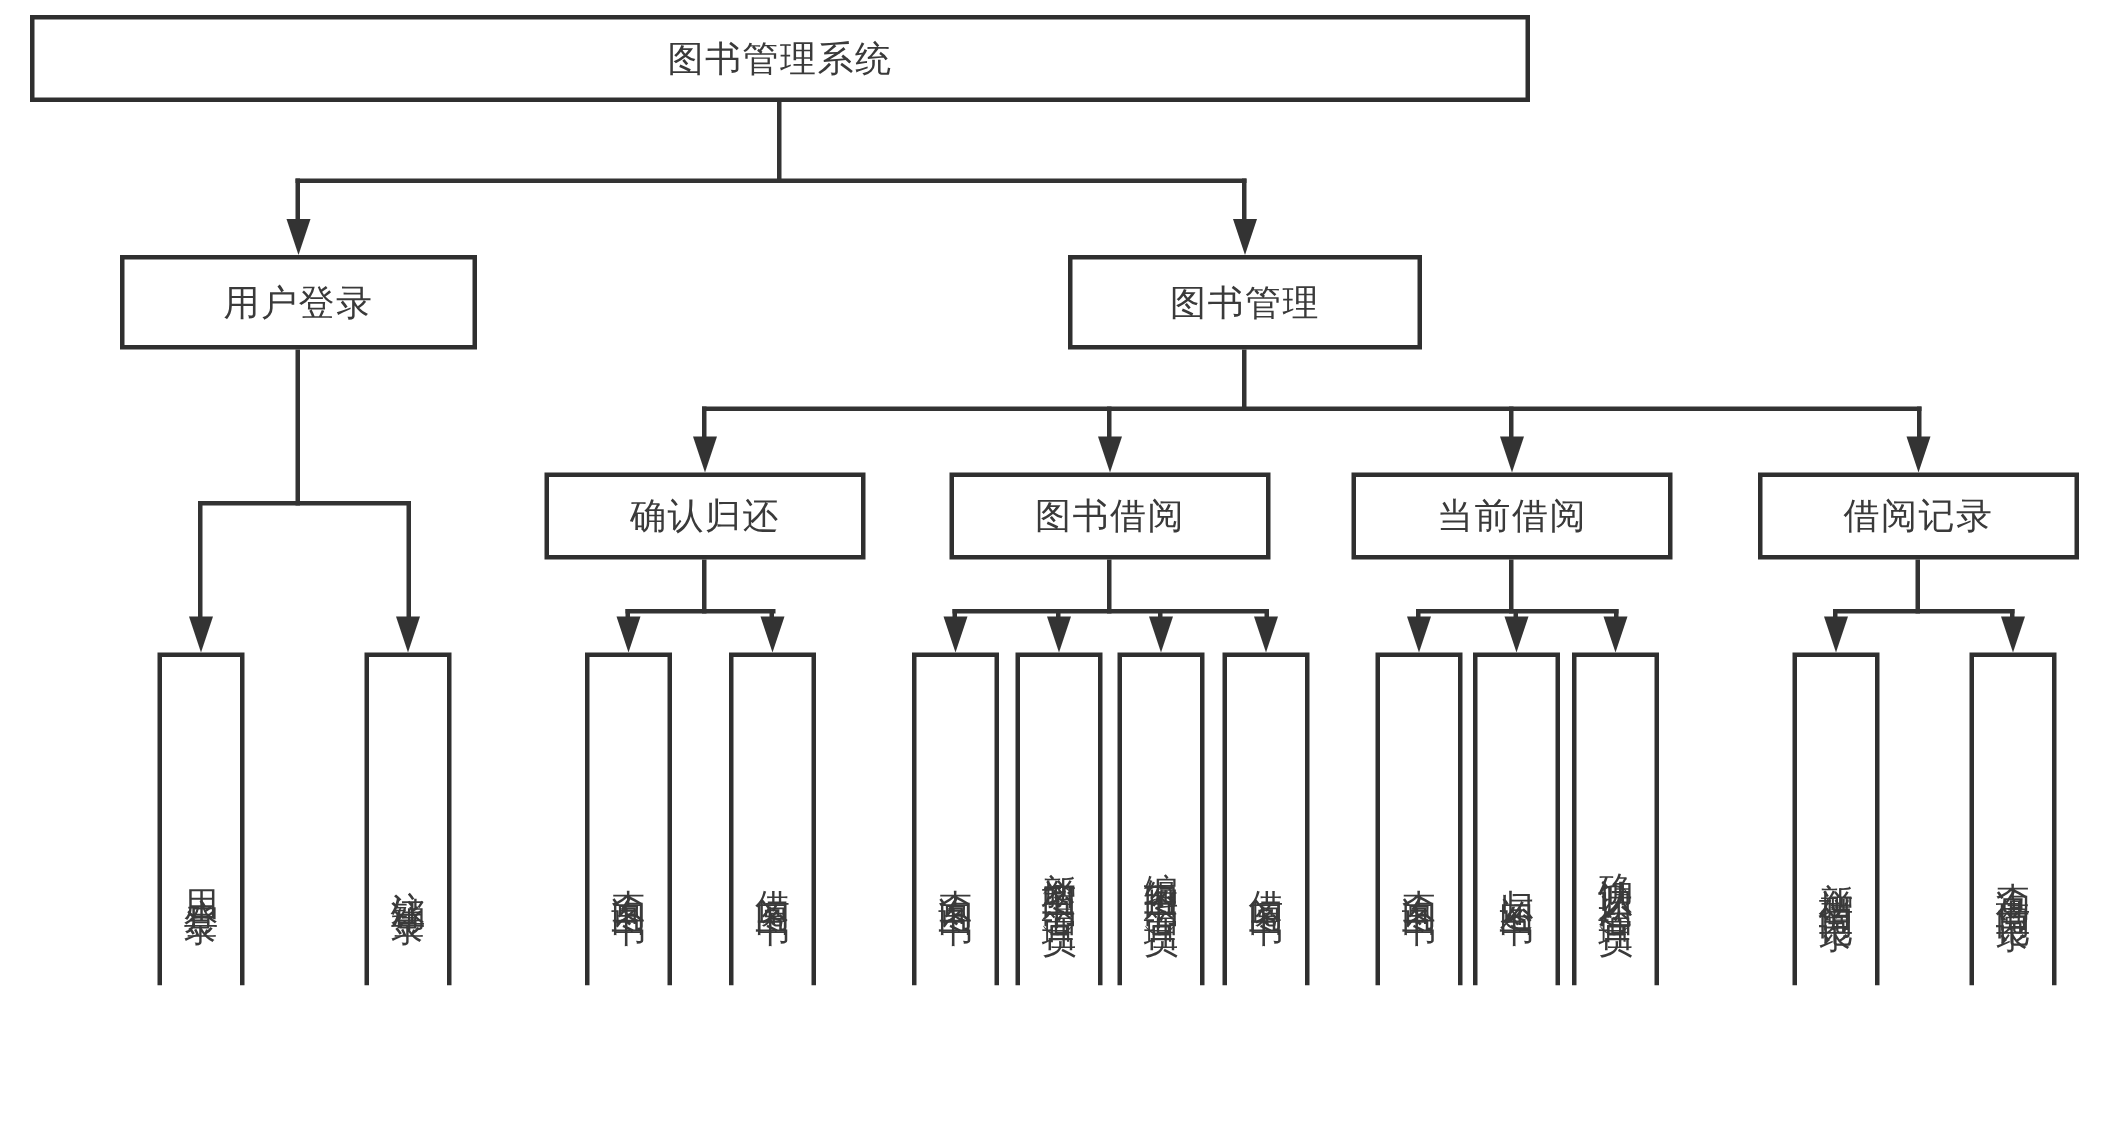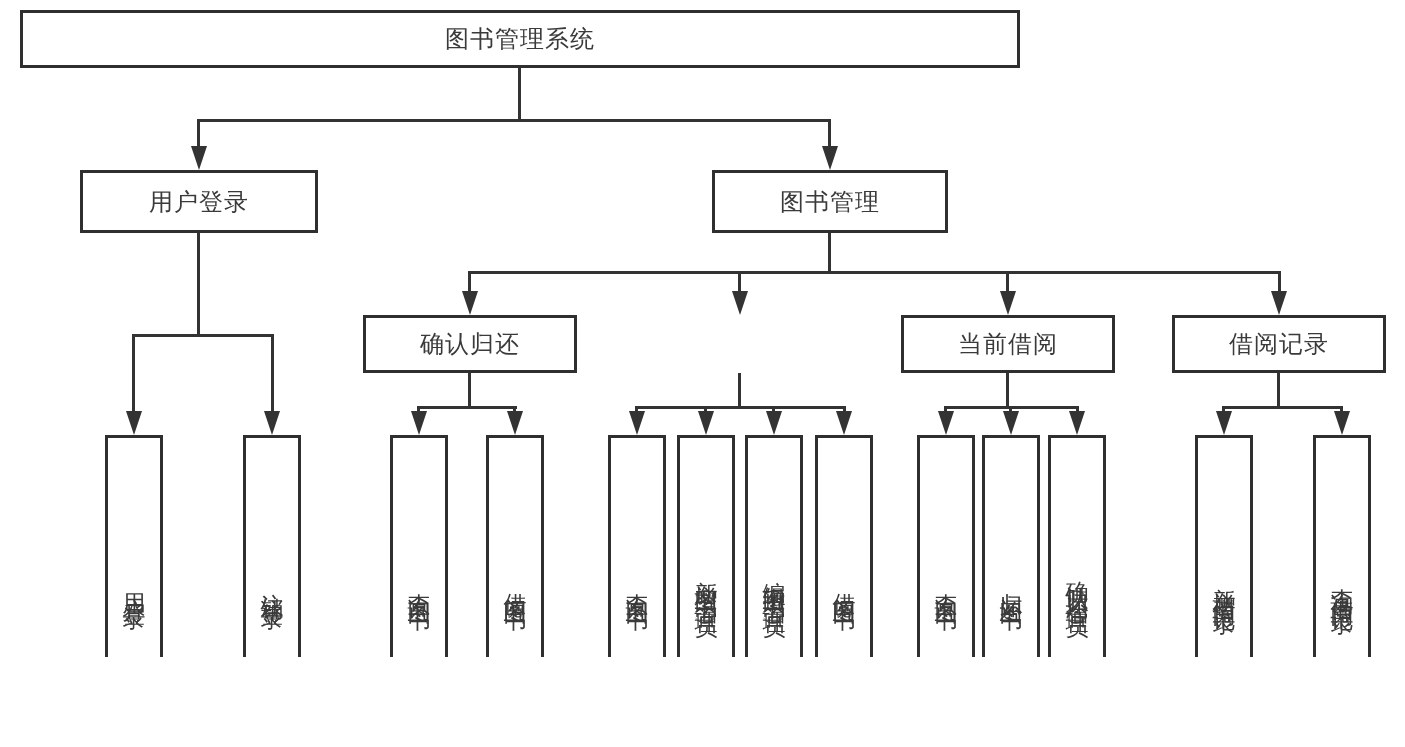--- a/index.html
+++ b/index.html
@@ -102,20 +102,21 @@
   <div class="vline" style="left:468px;  top:271px; height:23px;"></div>
   <div class="arrowhead" style="left:462px;  top:291px;"></div>
   <div class="vline" style="left:738px;  top:271px; height:23px;"></div>
   <div class="arrowhead" style="left:732px;  top:291px;"></div>
   <div class="vline" style="left:1006px; top:271px; height:23px;"></div>
   <div class="arrowhead" style="left:1000px; top:291px;"></div>
   <div class="vline" style="left:1278px; top:271px; height:23px;"></div>
   <div class="arrowhead" style="left:1271px; top:291px;"></div>
 
   <div class="node" style="left:363px;  top:315px; width:214px; height:58px;">确认归还</div>
+  <div class="node" style="left:633px;  top:315px; width:214px; height:58px;">图书借阅</div>
   <div class="node" style="left:901px;  top:315px; width:214px; height:58px;">当前借阅</div>
   <div class="node" style="left:1172px; top:315px; width:214px; height:58px;">借阅记录</div>
 
   <div class="vline" style="left:468px; top:373px; height:36px;"></div>
   <div class="hline" style="left:417px; top:406px; width:100px;"></div>
   <div class="vline" style="left:417px; top:406px; height:9px;"></div>
   <div class="arrowhead" style="left:411px; top:411px;"></div>
   <div class="vline" style="left:513px; top:406px; height:9px;"></div>
   <div class="arrowhead" style="left:507px; top:411px;"></div>
 

